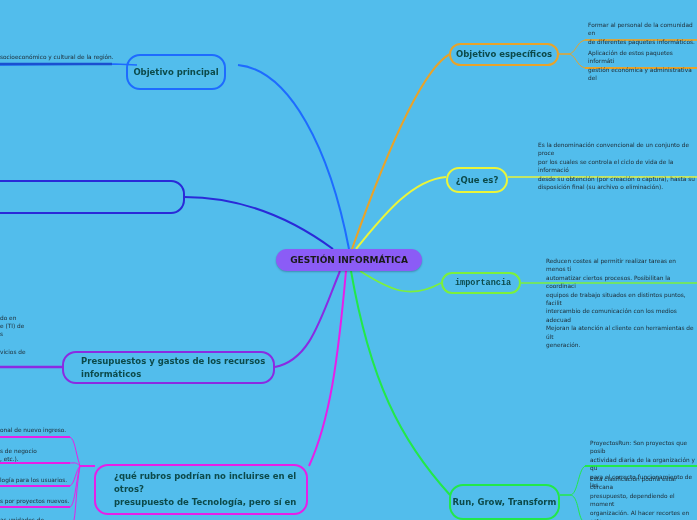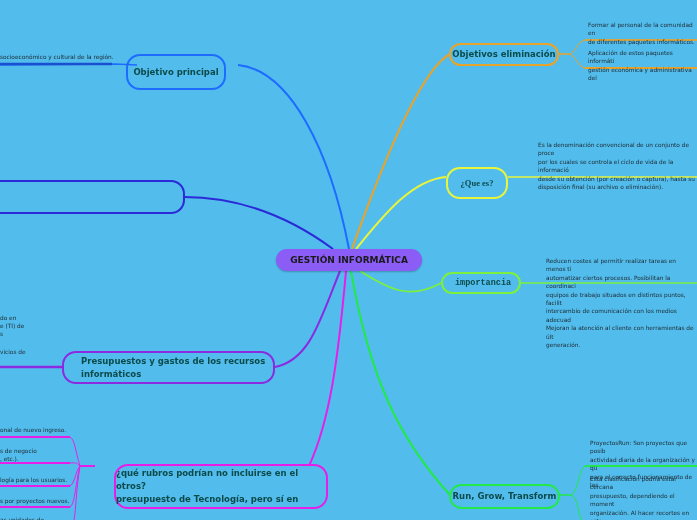--- a/index.html
+++ b/index.html
@@ -80,41 +80,41 @@
     <span>informáticos</span>
   </div>
 </div>
 
 <div class="leaf" style="left:0;top:426px;"><span>onal de nuevo ingreso.</span></div>
 <div class="leaf" style="left:0;top:447px;"><span>s de negocio</span></div>
 <div class="leaf" style="left:0;top:455px;"><span>, etc.).</span></div>
 <div class="leaf" style="left:0;top:476px;"><span>logía para los usuarios.</span></div>
 <div class="leaf" style="left:0;top:497px;"><span>s por proyectos nuevos.</span></div>
 <div class="leaf" style="left:0;top:516px;"><span>as unidades de</span></div>
-<div class="node" style="left:94px;top:464px;width:214px;height:45px;border-color:#e81ee8;margin-left:20px;">
+<div class="node" style="left:94px;top:464px;width:214px;height:51px;border-color:#e81ee8;padding-left:18px;">
   <div>
     <span>¿qué rubros podrían no incluirse en el</span>
     <span>otros?</span>
     <span>presupuesto de Tecnología, pero sí en</span>
   </div>
 </div>
 
 <div class="node" style="left:449px;top:43px;width:110px;height:23px;border-color:#e8a32a;justify-content:center;">
-  <span>Objetivos eliminación</span>
+  <span>Objetivo específicos</span>
 </div>
 <div class="leaf" style="left:588px;top:21px;">
   <span style="display:block">Formar al personal de la comunidad en</span>
   <span style="display:block">de diferentes paquetes informáticos.</span>
 </div>
 <div class="leaf" style="left:588px;top:49px;">
   <span style="display:block">Aplicación de estos paquetes informáti</span>
   <span style="display:block">gestión económica y administrativa del</span>
 </div>
 
-<div class="node" style="left:446px;top:167px;width:62px;height:32px;border-color:#eaf53a;justify-content:center;font-family:Liberation Serif, serif;">
+<div class="node" style="left:446px;top:167px;width:62px;height:26px;border-color:#eaf53a;justify-content:center;">
   <span>¿Que es?</span>
 </div>
 <div class="leaf" style="left:538px;top:141px;">
   <span style="display:block">Es la denominación convencional de un conjunto de proce</span>
   <span style="display:block">por los cuales se controla el ciclo de vida de la informació</span>
   <span style="display:block">desde su obtención (por creación o captura), hasta su</span>
   <span style="display:block">disposición final (su archivo o eliminación).</span>
 </div>
 
 <div class="node" style="left:441px;top:272px;width:80px;height:22px;border-color:#7cf03c;padding-left:12px;font-family:Liberation Mono, monospace;">
@@ -122,21 +122,21 @@
 </div>
 <div class="leaf" style="left:546px;top:257px;">
   <span style="display:block">Reducen costes al permitir realizar tareas en menos ti</span>
   <span style="display:block">automatizar ciertos procesos. Posibilitan la coordinaci</span>
   <span style="display:block">equipos de trabajo situados en distintos puntos, facilit</span>
   <span style="display:block">intercambio de comunicación con los medios adecuad</span>
   <span style="display:block">Mejoran la atención al cliente con herramientas de últ</span>
   <span style="display:block">generación.</span>
 </div>
 
-<div class="node" style="left:449px;top:484px;width:111px;height:25px;border-color:#22e84a;justify-content:center;">
+<div class="node" style="left:449px;top:484px;width:111px;height:36px;border-color:#22e84a;justify-content:center;">
   <span>Run, Grow, Transform</span>
 </div>
 <div class="leaf" style="left:590px;top:439px;">
   <span style="display:block">ProyectosRun: Son proyectos que posib</span>
   <span style="display:block">actividad diaria de la organización y qu</span>
   <span style="display:block">para el correcto funcionamiento de las</span>
 </div>
 <div class="leaf" style="left:590px;top:475px;">
   <span style="display:block">Esta clasificación podría estar cercana</span>
   <span style="display:block">presupuesto, dependiendo el moment</span>

